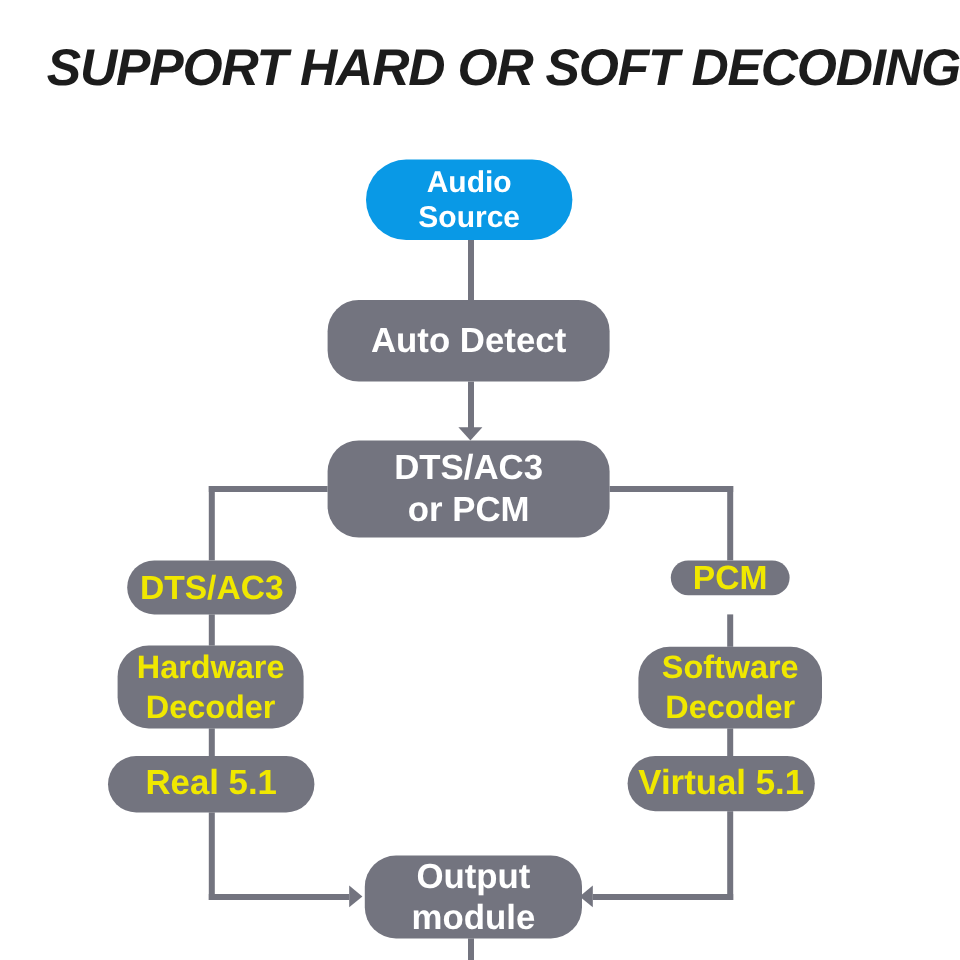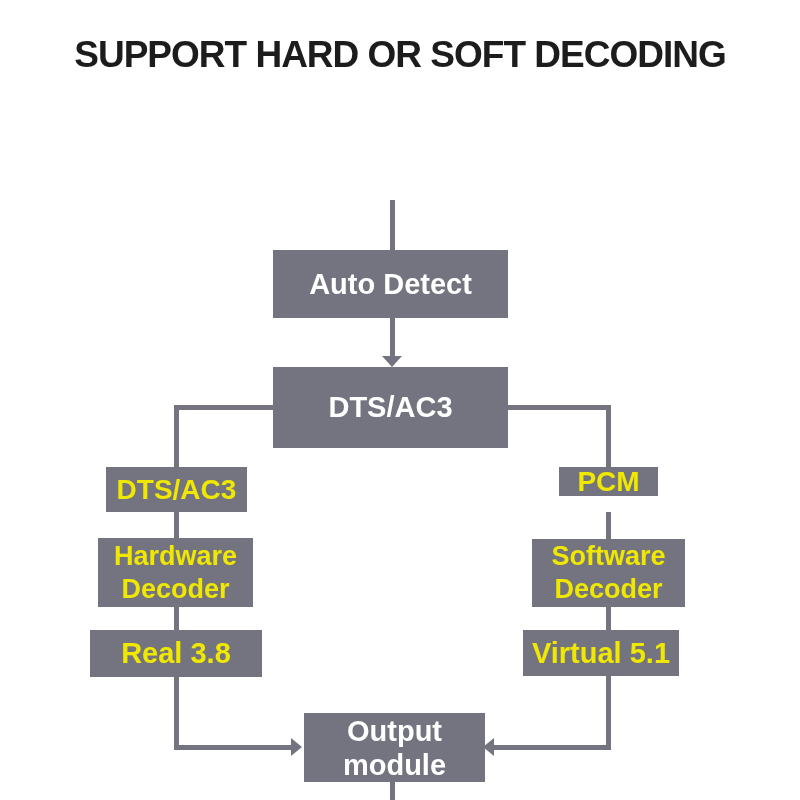--- a/index.html
+++ b/index.html
@@ -2,27 +2,27 @@
 <html style="--pill_blue: #0999E6; --box_gray: #73747F; --accent_yellow: #F0E800; --title_text: #1C1C1C; --box_text_white: #FFFFFF; --background: #FFFFFF;"><head>
 <meta charset="utf-8">
 <style>
   html,body { margin:0; padding:0; background:#fff; }
   .stage {
     position:relative; width:800px; height:800px; background:#fff;
     font-family:"Liberation Sans","DejaVu Sans",sans-serif; overflow:hidden;
   }
   .title {
     position:absolute; left:0; top:36px; width:100%; margin:0;
-    text-align:center; font-size:37px; font-weight:700; letter-spacing:-1px;
-    color:var(--title_text, #1c1c1c); line-height:1;
+    text-align:right; font-size:43px; font-weight:700; letter-spacing:-1px;
+    color:var(--title_text, #1c1c1c); line-height:1;font-style:italic;
   }
   .node {
     position:absolute; background:var(--box_gray, #73747F); color:#fff;
     display:flex; flex-direction:column; align-items:center; justify-content:center;
-    text-align:center; font-weight:700;
+    text-align:center; font-weight:700;border-radius:26px;
   }
   .pill {
     background:var(--pill_blue, #0999E6); border-radius:34px;
     font-size:25px; line-height:29px;
   }
   .yellow { color:var(--accent_yellow, #F0E800); }
   .n-audio   { left:305px; top:133px; width:172px; height:67px; }
   .n-auto    { left:273px; top:250px; width:235px; height:68px; font-size:29px; }
   .n-dtspcm  { left:273px; top:367px; width:235px; height:81px; font-size:29px; line-height:35px; }
   .n-dtsac3  { left:106px; top:467px; width:141px; height:45px; font-size:28px; }
@@ -53,40 +53,45 @@
   .a-right { left:291px; top:738px; border-top:9px solid transparent; border-bottom:9px solid transparent; border-left:11px solid var(--box_gray, #73747F); }
   .a-left  { left:483px; top:738px; border-top:9px solid transparent; border-bottom:9px solid transparent; border-right:11px solid var(--box_gray, #73747F); }
 </style>
 </head>
 <body>
 
 <div class="stage">
 
   <h1 class="title">SUPPORT HARD OR SOFT DECODING</h1>
 
+  <div class="node pill n-audio">
+    <span>Audio</span>
+    <span>Source</span>
+  </div>
 
   <div class="node n-auto">
     <span>Auto Detect</span>
   </div>
 
   <div class="node n-dtspcm">
     <span>DTS/AC3</span>
+    <span>or PCM</span>
   </div>
 
   <div class="node yellow n-dtsac3">
     <span>DTS/AC3</span>
   </div>
 
   <div class="node yellow n-hw">
     <span>Hardware</span>
     <span>Decoder</span>
   </div>
 
   <div class="node yellow n-real">
-    <span>Real 3.8</span>
+    <span>Real 5.1</span>
   </div>
 
   <div class="node yellow n-pcm">
     <span>PCM</span>
   </div>
 
   <div class="node yellow n-sw">
     <span>Software</span>
     <span>Decoder</span>
   </div>

